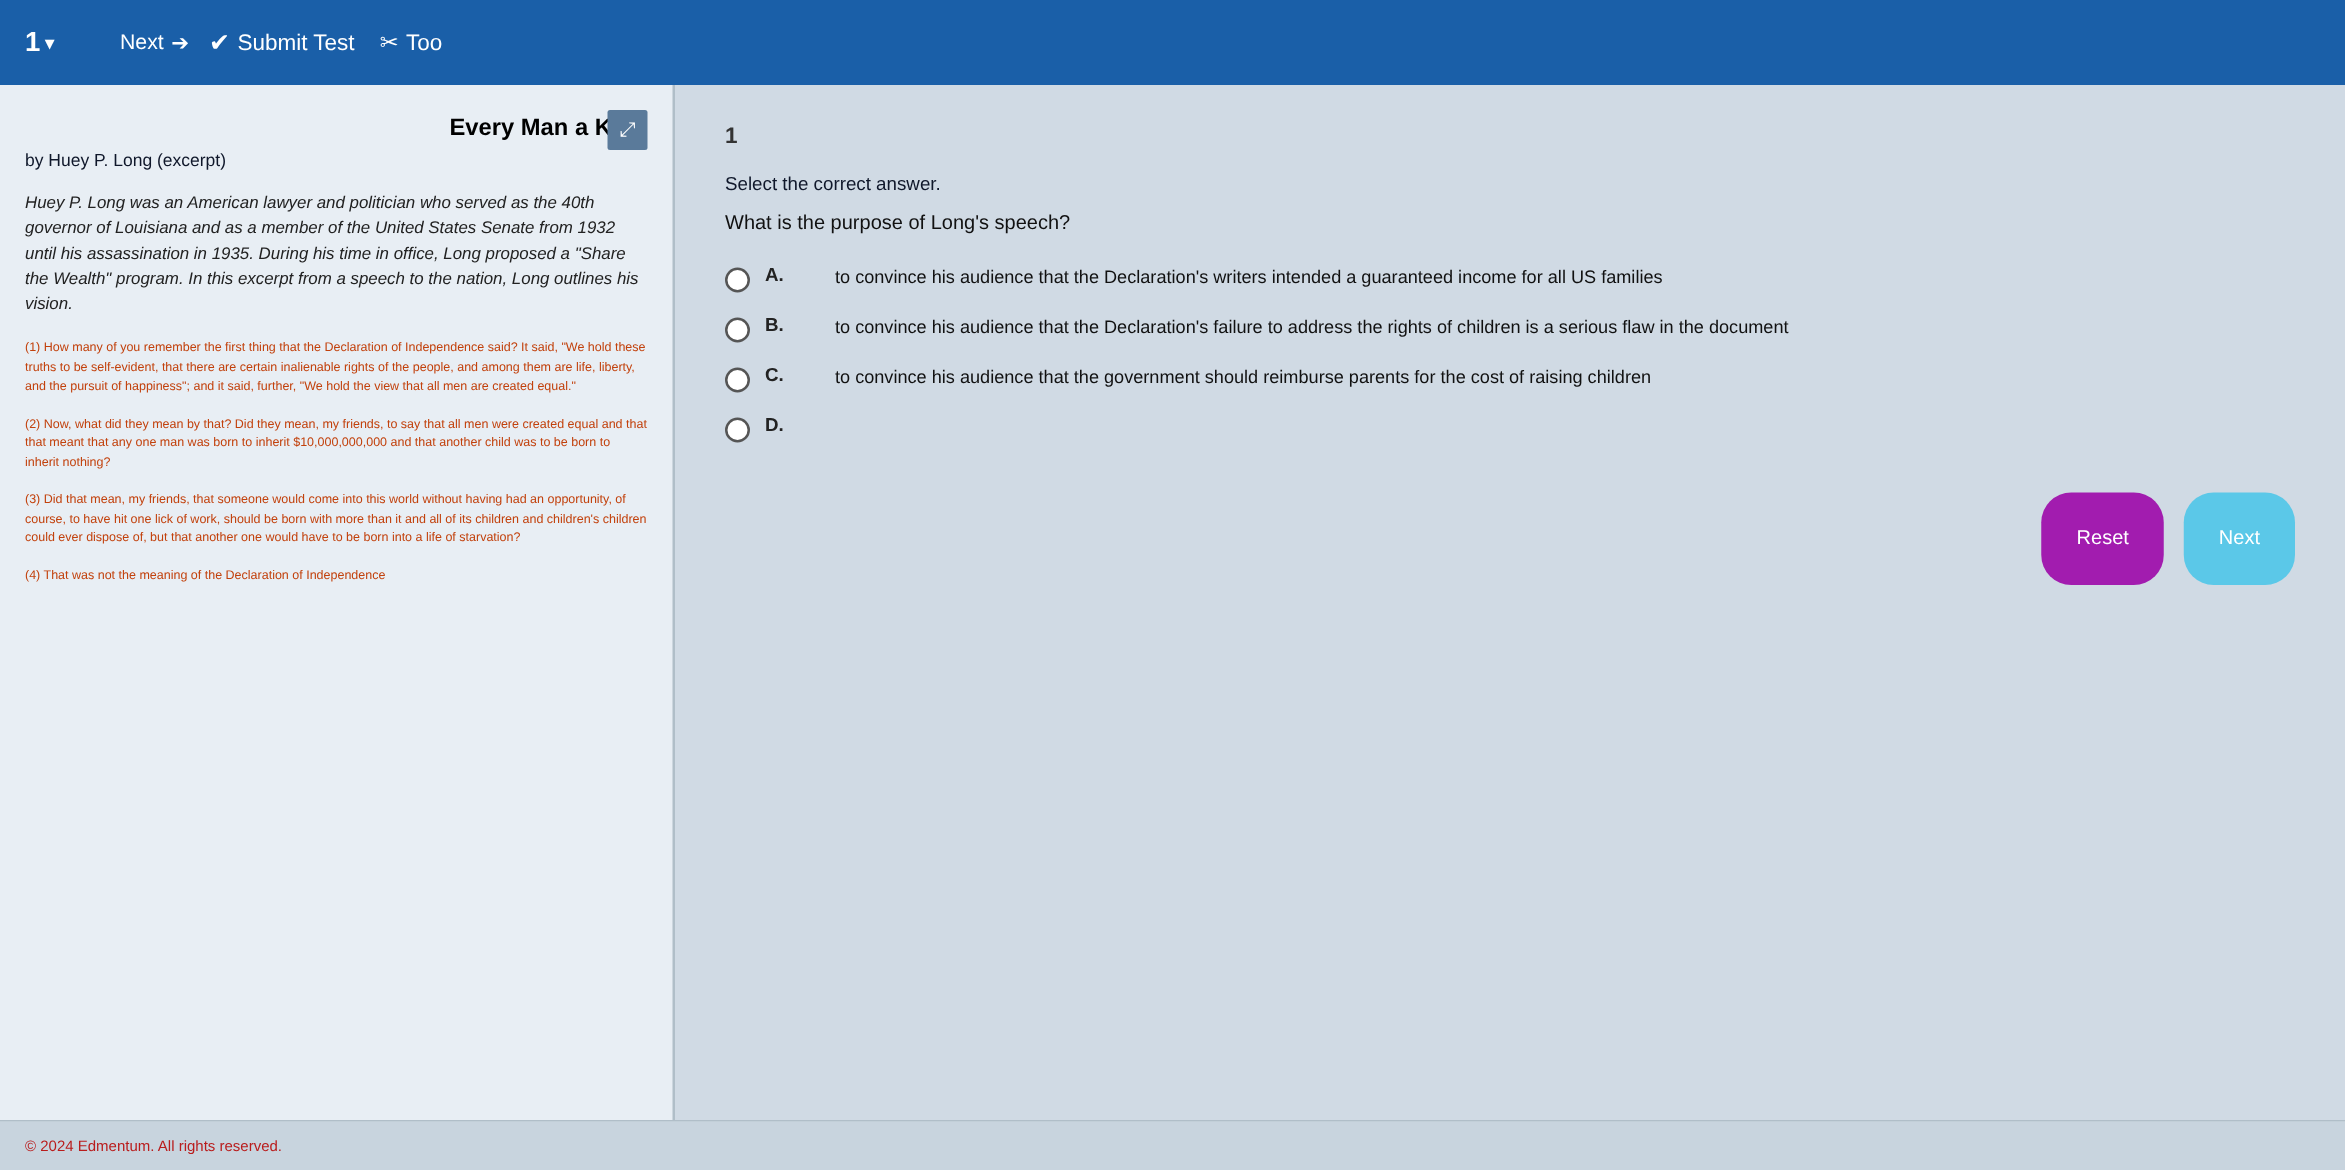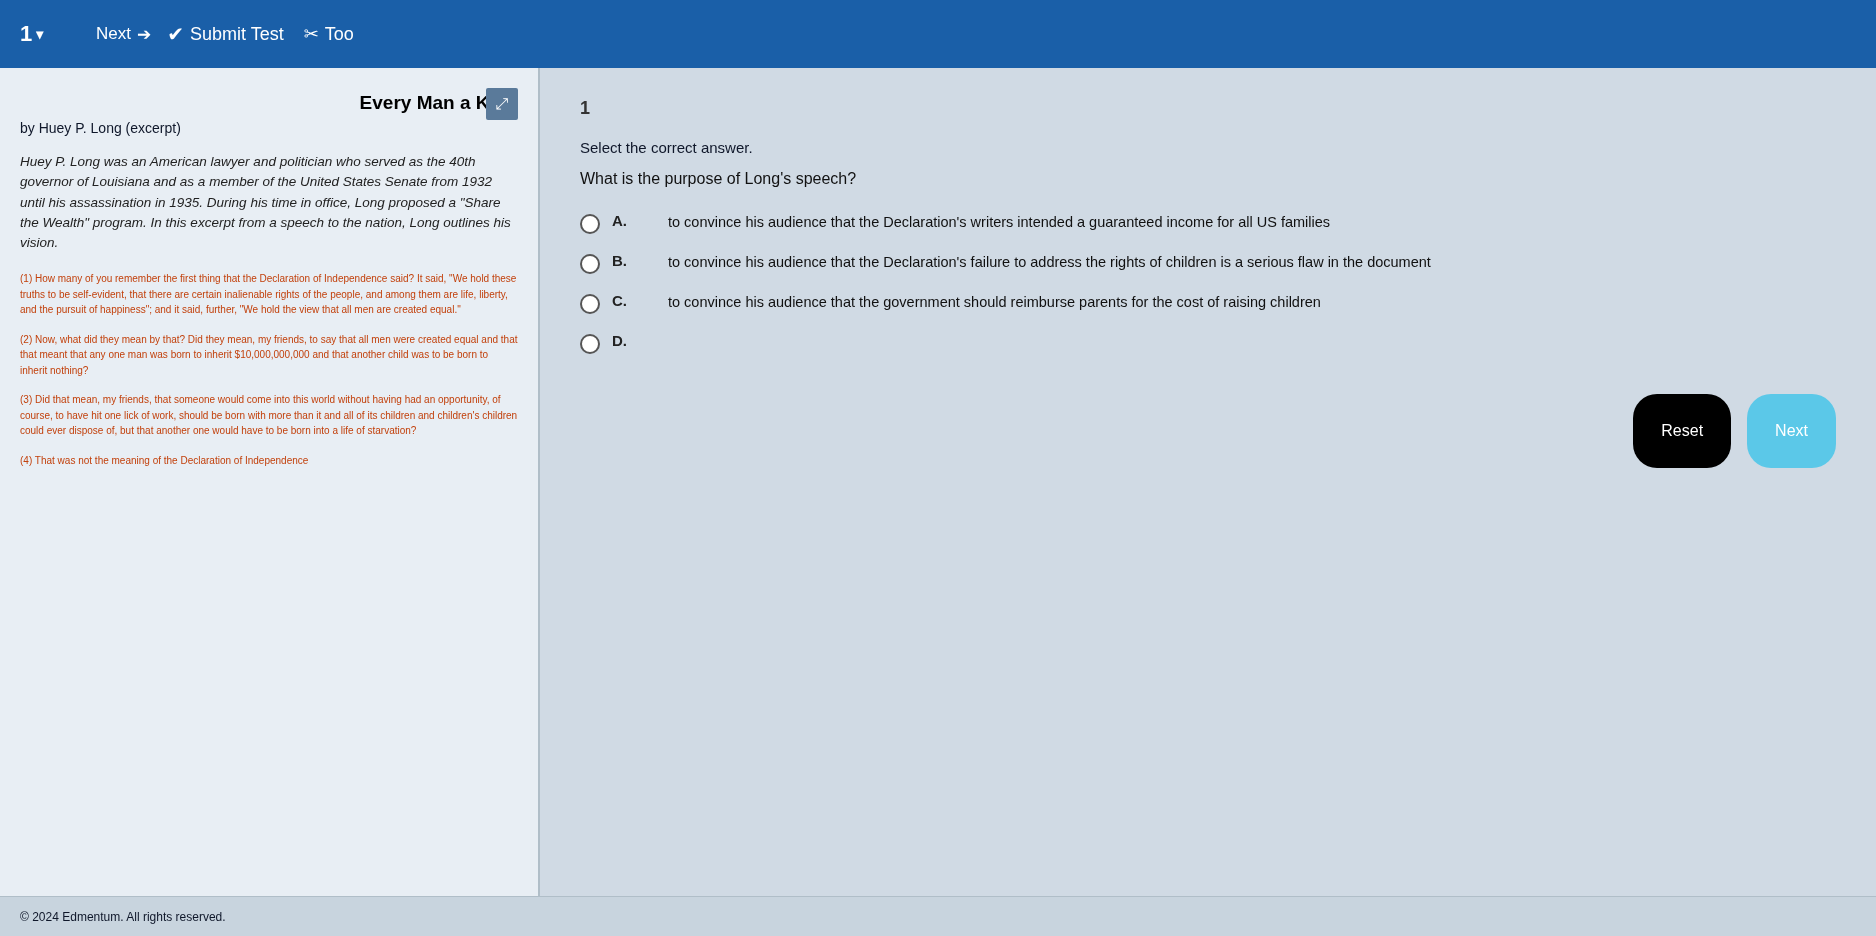--- a/index.html
+++ b/index.html
@@ -188,21 +188,21 @@
     }
 
     
     .action-buttons {
       display: flex;
       gap: 16px;
       justify-content: flex-end;
       margin-top: 20px;
     }
     .reset-btn {
-      background: #000000;
+      background: #a21caf;
       color: white;
       border: none;
       padding: 28px 28px;
       border-radius: 24px;
       font-size: 16px;
       cursor: pointer;
       font-weight: 500;
     }
     .next-btn {
       background: #5bc8e8;
@@ -213,21 +213,21 @@
       font-size: 16px;
       cursor: pointer;
       font-weight: 500;
     }
 
     
     .footer {
       background: #c8d4de;
       padding: 2px 20px;
       font-size: 12px;
-      color: #0f172a;
+      color: #b91c1c;
       height: 40px;
       display: flex;
       align-items: center;
       border-top: 1px solid #b0bec8;
     }
   </style>
 </head>
 <body>
 
 <div class="header">

